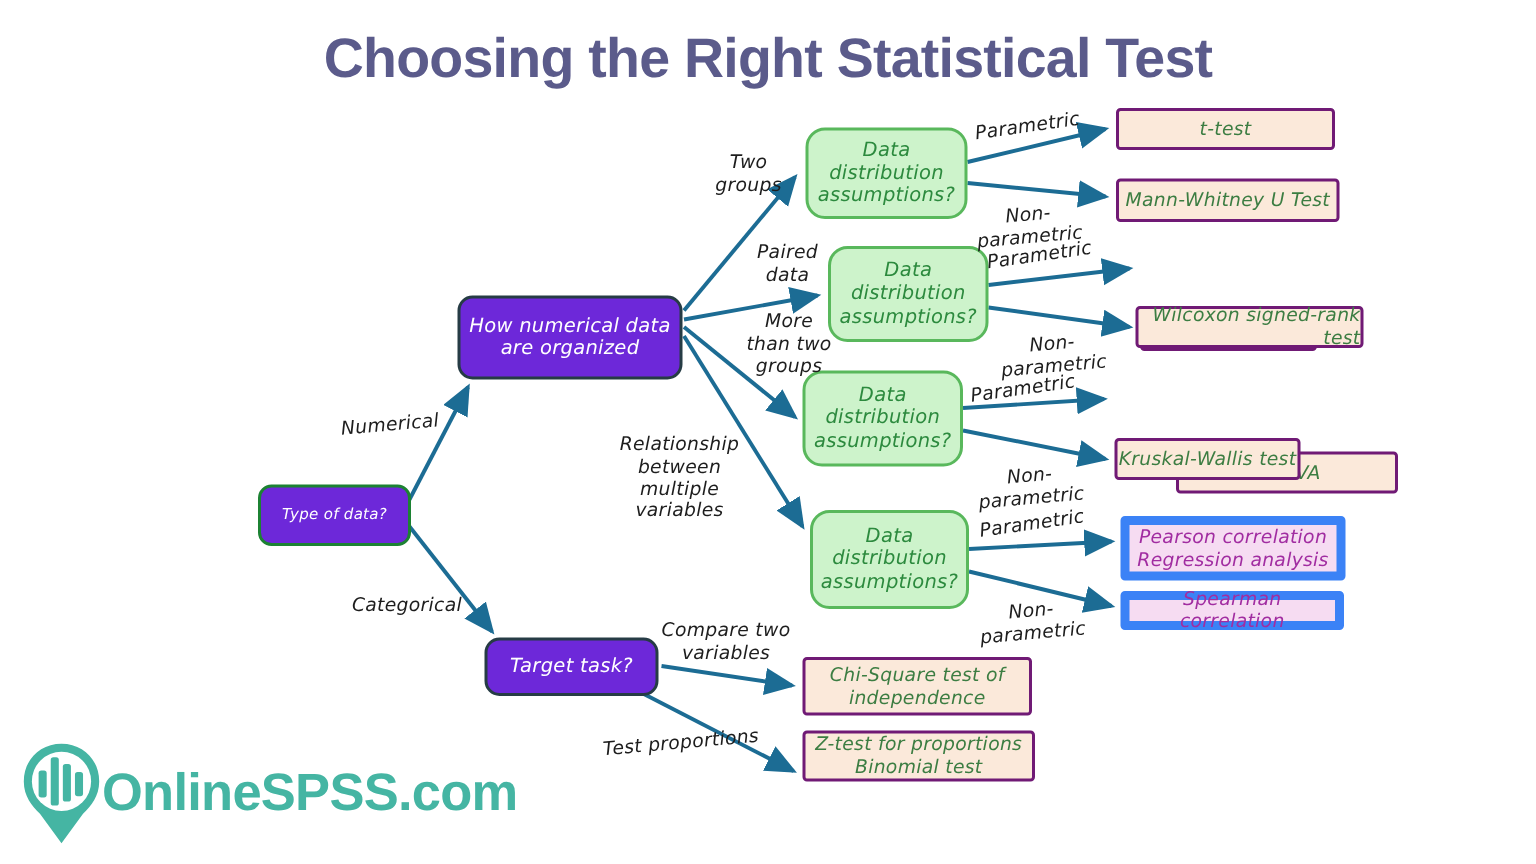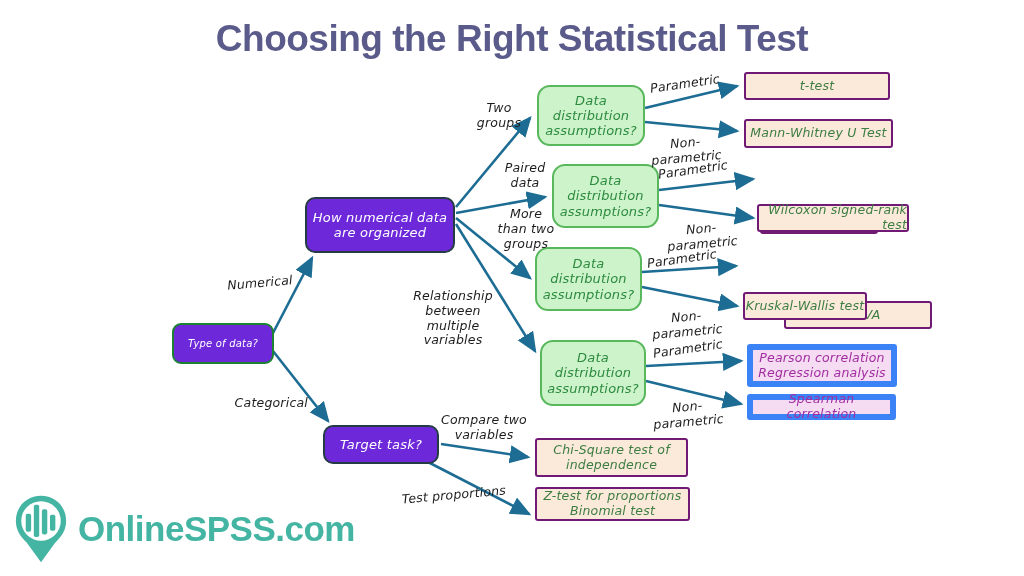--- a/index.html
+++ b/index.html
@@ -21,21 +21,21 @@
         color:#3c7d42;font-size:12.5px;}
   .corr{background:#f6dcf2;border:6px solid #3b82f6;border-radius:3px;
         color:#a12da1;font-size:12.5px;}
   .elabel{position:absolute;color:#1d1d1d;font-size:12.5px;font-style:italic;
         text-align:center;white-space:pre-line;line-height:1.18;letter-spacing:0.2px;}
   .r-up{transform:rotate(-8deg);}
   .r-up2{transform:rotate(-5deg);}
   #arrows{position:absolute;left:0;top:0;}
   #logo{position:absolute;left:14px;top:494px;display:flex;align-items:center;}
   #logo-text{font-family:"Liberation Sans", sans-serif;font-weight:bold;font-size:35px;
-        color:#45b5a3;margin-left:10px;letter-spacing:-0.5px;}
+        color:#45b5a3;letter-spacing:-0.5px;}
 </style>
 </head>
 <body>
 
 <div id="canvas">
 
   <div id="title">Choosing the Right Statistical Test</div>
 
   <svg id="arrows" width="1024" height="576" viewBox="0 0 1024 576">
     <defs>

